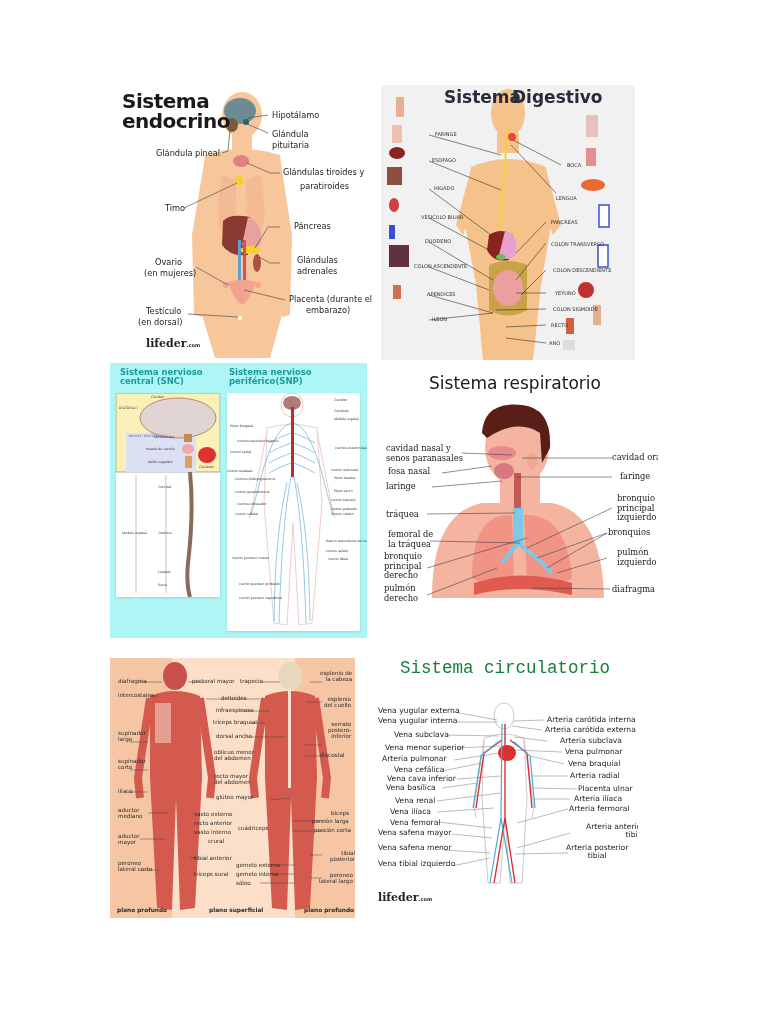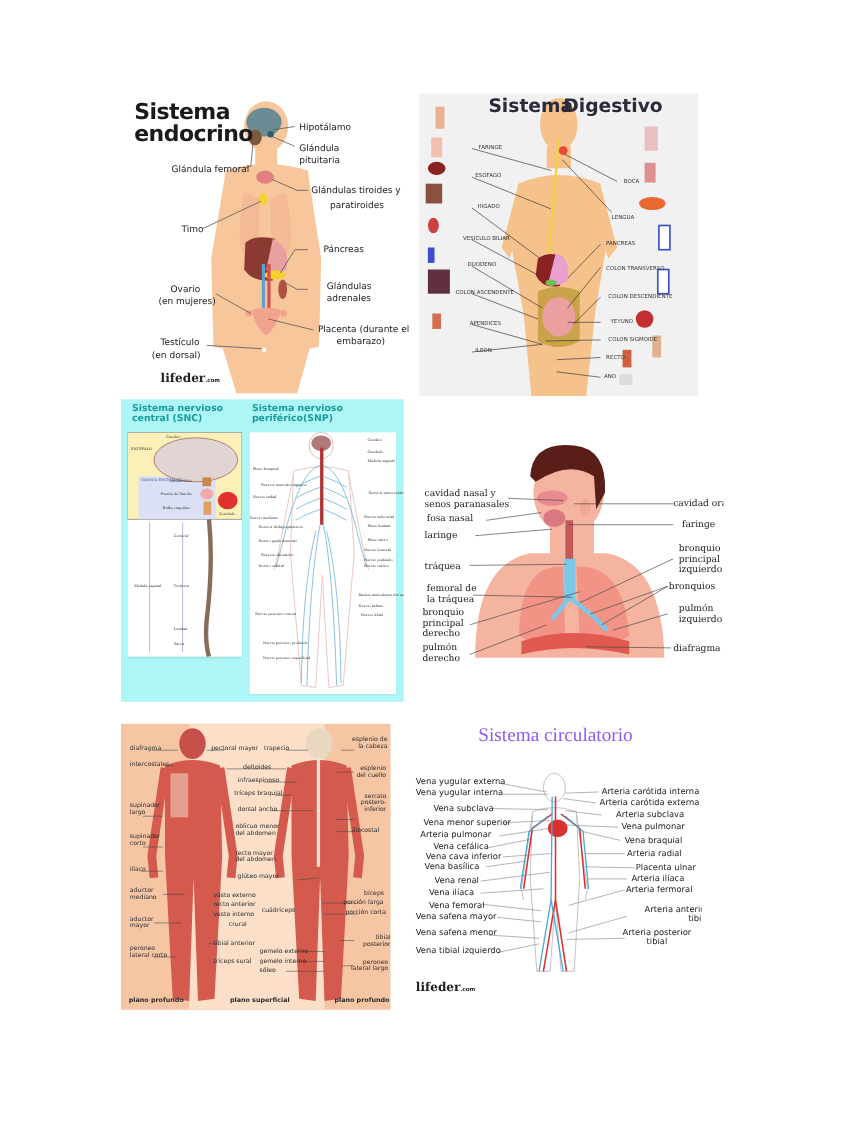--- a/index.html
+++ b/index.html
@@ -33,21 +33,21 @@
   #p-resp .lbl { font-size: 8.3px; color: #222; font-family: "DejaVu Serif", serif; line-height: 1.15; }
 
   
   #p-musc { left: 110px; top: 658px; width: 245px; height: 260px; background: #f6c6a4; }
   #p-musc .mid { position: absolute; left: 62px; top: 0; width: 123px; height: 260px; background: #fbdfc9; }
   #p-musc .lbl { font-size: 5.6px; color: #2a2a2a; font-family: "DejaVu Sans", sans-serif; }
   #p-musc .foot { font-size: 5.8px; font-weight: bold; }
 
   
   #p-circ { left: 372px; top: 658px; width: 266px; height: 260px; background: #ffffff; }
-  #p-circ .title { position: absolute; left: 0; width: 100%; text-align: center; top: 0; font-size: 17.5px; color: #8b5cf6; font-family: Liberation Serif, serif; }
+  #p-circ .title { position: absolute; left: 0; width: 100%; text-align: center; top: 0; font-size: 17.5px; color: #15803d; font-family: Liberation Mono, monospace; }
   #p-circ .lbl { font-size: 7.6px; color: #222; font-family: "DejaVu Sans", sans-serif; }
 </style>
 </head>
 <body>
 
 <div class="panel" id="p-endo">
   <svg width="265" height="273">
 
     <ellipse cx="132" cy="30" rx="20" ry="23" fill="#f7c79b"></ellipse>
     <rect x="122" y="48" width="20" height="18" fill="#f7c79b"></rect>
@@ -95,21 +95,21 @@
       <line x1="78" y1="229" x2="128" y2="232"></line>
     </g>
   </svg>
   <div class="title">
     <div>Sistema</div>
     <div>endocrino</div>
   </div>
   <div class="lbl" style="left:162px;top:26px">Hipotálamo</div>
   <div class="lbl" style="left:162px;top:45px">Glándula</div>
   <div class="lbl" style="left:162px;top:56px">pituitaria</div>
-  <div class="lbl" style="left:46px;top:64px">Glándula femoral</div>
+  <div class="lbl" style="left:46px;top:64px">Glándula pineal</div>
   <div class="lbl" style="left:173px;top:83px">Glándulas tiroides y</div>
   <div class="lbl" style="left:190px;top:97px">paratiroides</div>
   <div class="lbl" style="left:55px;top:119px">Timo</div>
   <div class="lbl" style="left:184px;top:137px">Páncreas</div>
   <div class="lbl" style="left:187px;top:171px">Glándulas</div>
   <div class="lbl" style="left:187px;top:182px">adrenales</div>
   <div class="lbl" style="left:45px;top:173px">Ovario</div>
   <div class="lbl" style="left:34px;top:184px">(en mujeres)</div>
   <div class="lbl" style="left:179px;top:210px">Placenta (durante el</div>
   <div class="lbl" style="left:196px;top:221px">embarazo)</div>
@@ -269,20 +269,21 @@
     <div class="lbl" style="left:8px;top:98px">Nervio genitofemoral</div>
     <div class="lbl" style="left:10px;top:110px">Nervios obturador</div>
     <div class="lbl" style="left:8px;top:120px">Nervio cubital</div>
     <div class="lbl" style="left:5px;top:164px">Nervio peroneo común</div>
     <div class="lbl" style="left:12px;top:190px">Nervio peroneo profundo</div>
     <div class="lbl" style="left:12px;top:204px">Nervio peroneo superficial</div>
   </div>
 </div>
 
 <div class="panel" id="p-resp">
+  <div class="title">Sistema respiratorio</div>
   <svg width="286" height="275">
 
     <path d="M60 235 Q60 150 110 140 L180 140 Q230 150 232 235 Z" fill="#f4b4a0"></path>
     <rect x="128" y="110" width="40" height="40" fill="#f4b4a0"></rect>
 
     <ellipse cx="145" cy="85" rx="32" ry="38" fill="#f4b4a0"></ellipse>
     <path d="M110 70 Q112 38 150 42 Q180 45 178 85 L170 100 L168 70 Q145 55 115 75 Z" fill="#5a1e18"></path>
     <ellipse cx="160" cy="98" rx="5" ry="8" fill="#f0a890"></ellipse>
 
     <ellipse cx="130" cy="90" rx="14" ry="7" fill="#e88a90"></ellipse>

